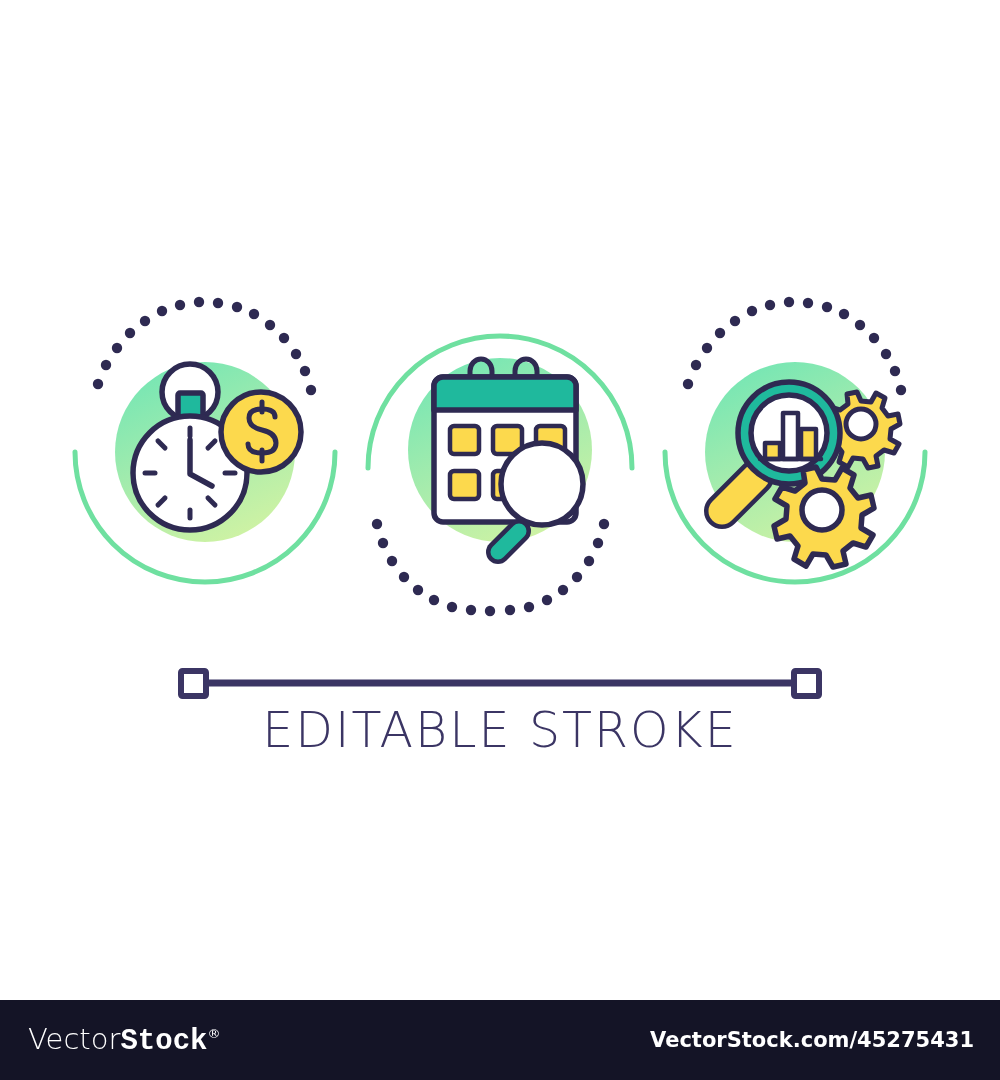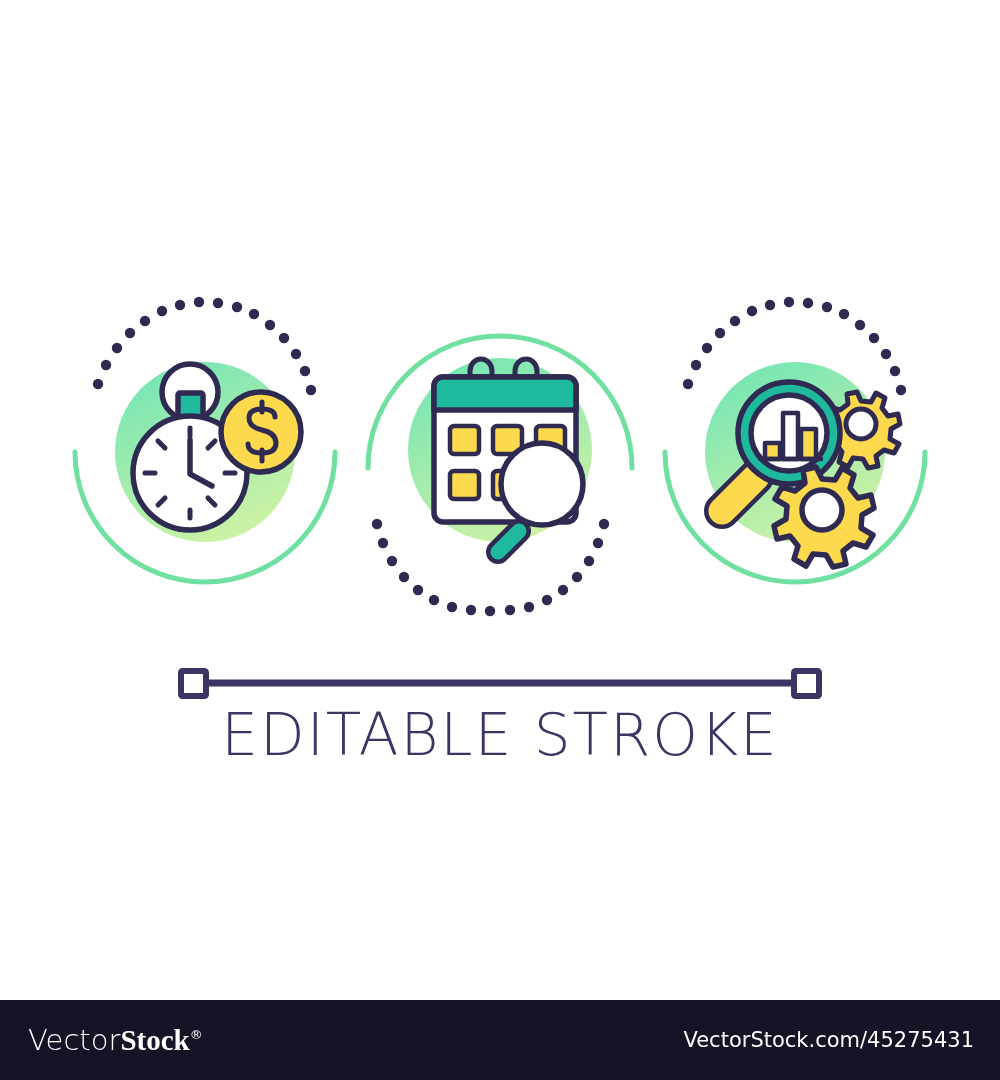--- a/index.html
+++ b/index.html
@@ -51,49 +51,49 @@
     white-space: nowrap;
     line-height: 1;
   }
   .footer-logo .lt {
     font-weight: 300;
     font-family: "DejaVu Sans", sans-serif;
     text-align: center;
   }
   .footer-logo .bd {
     font-weight: 700;
-    font-family: Liberation Serif, serif;
+    font-family: Liberation Mono, monospace;
   }
   .footer-logo .reg {
     font-size: 13px;
     vertical-align: super;
     font-weight: 400;
     font-family: "DejaVu Sans", sans-serif;
   }
   .footer-url {
     position: absolute;
     right: 26px;
     top: 50%;
     transform: translateY(-50%);
     color: #ffffff;
     font-size: 21px;
     font-family: "DejaVu Sans", sans-serif;
-    font-weight: 400;
+    font-weight: 700;
     white-space: nowrap;
     line-height: 1;
   }
   .caption-text {
     position: absolute;
     left: 0;
     top: 706px;
     width: 1000px;
     text-align: center;
     font-family: "DejaVu Sans", sans-serif;
     font-weight: 300;
-    font-size: 58px;
+    font-size: 49px;
     letter-spacing: 2px;
     color: #3b3564;
     line-height: 1;
   }
 </style>
 </head>
 <body>
 
 <div id="stage">
 

